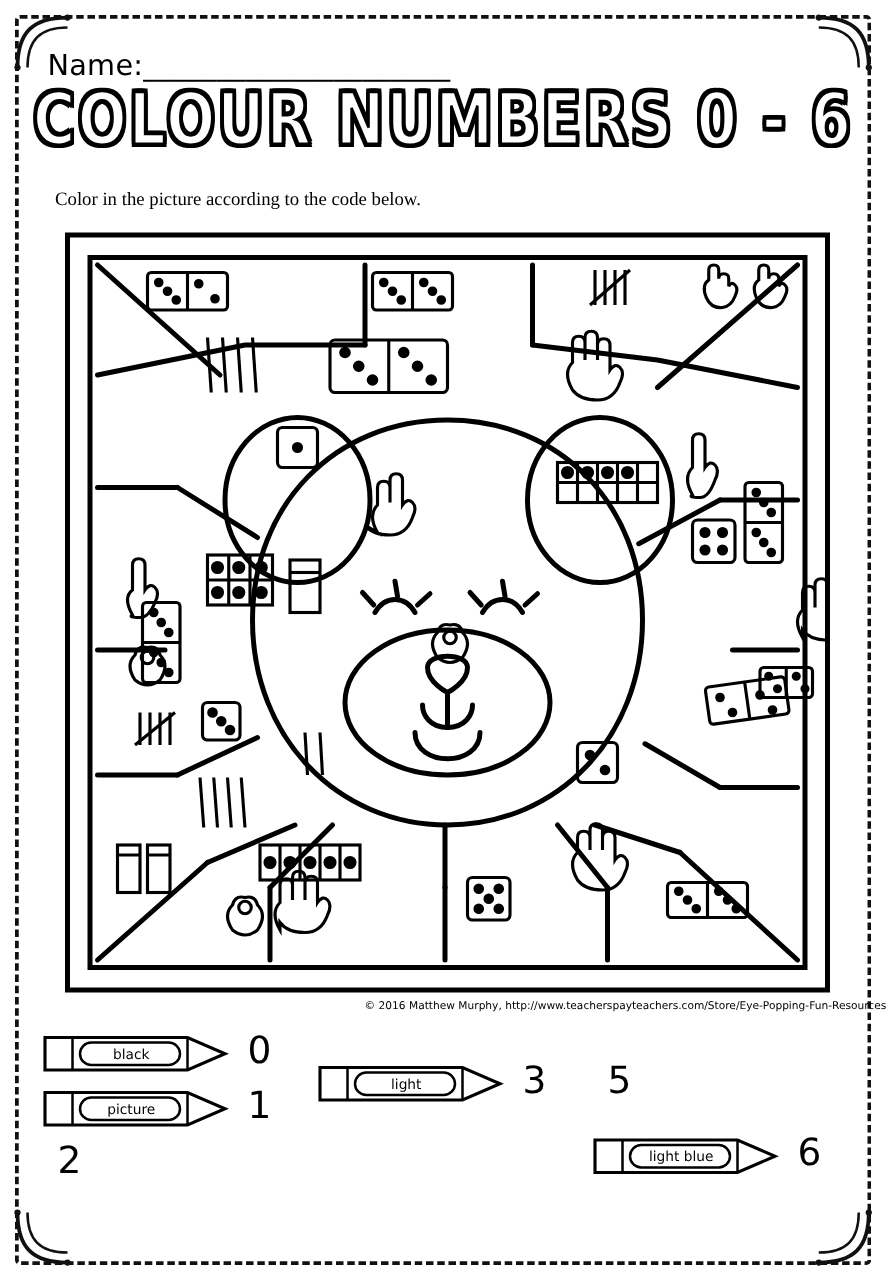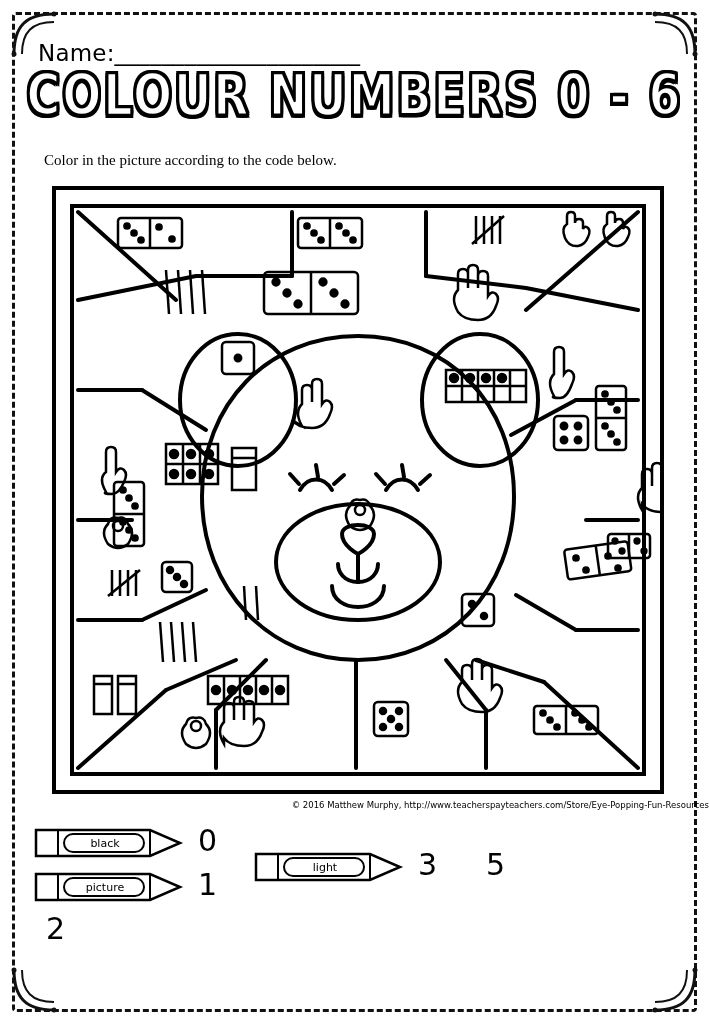--- a/index.html
+++ b/index.html
@@ -564,16 +564,28 @@
         <div class="legend-number">3</div>
       </div>
       <div class="spacer-row"></div>
     </div>
 
     <div class="legend-col c3" style="top:24px;">
       <div class="legend-row">
         <div class="legend-number">5</div>
       </div>
       <div class="spacer-row"></div>
+      <div class="legend-row">
+        <div class="crayon">
+          <svg viewBox="0 0 152 34">
+              <path d="M4 4 L118 4 L148 17 L118 30 L4 30 Z" fill="none" stroke="#000" stroke-width="2.5"></path>
+              <path d="M118 4 L118 30" stroke="#000" stroke-width="2"></path>
+              <path d="M26 4 L26 30" stroke="#000" stroke-width="2"></path>
+              <rect x="32" y="8" width="80" height="18" rx="9" fill="none" stroke="#000" stroke-width="2"></rect>
+            </svg>
+          <div class="crayon-label">light blue</div>
+        </div>
+        <div class="legend-number">6</div>
+      </div>
     </div>
 
   </div>
 </div>
 
 </body></html>

